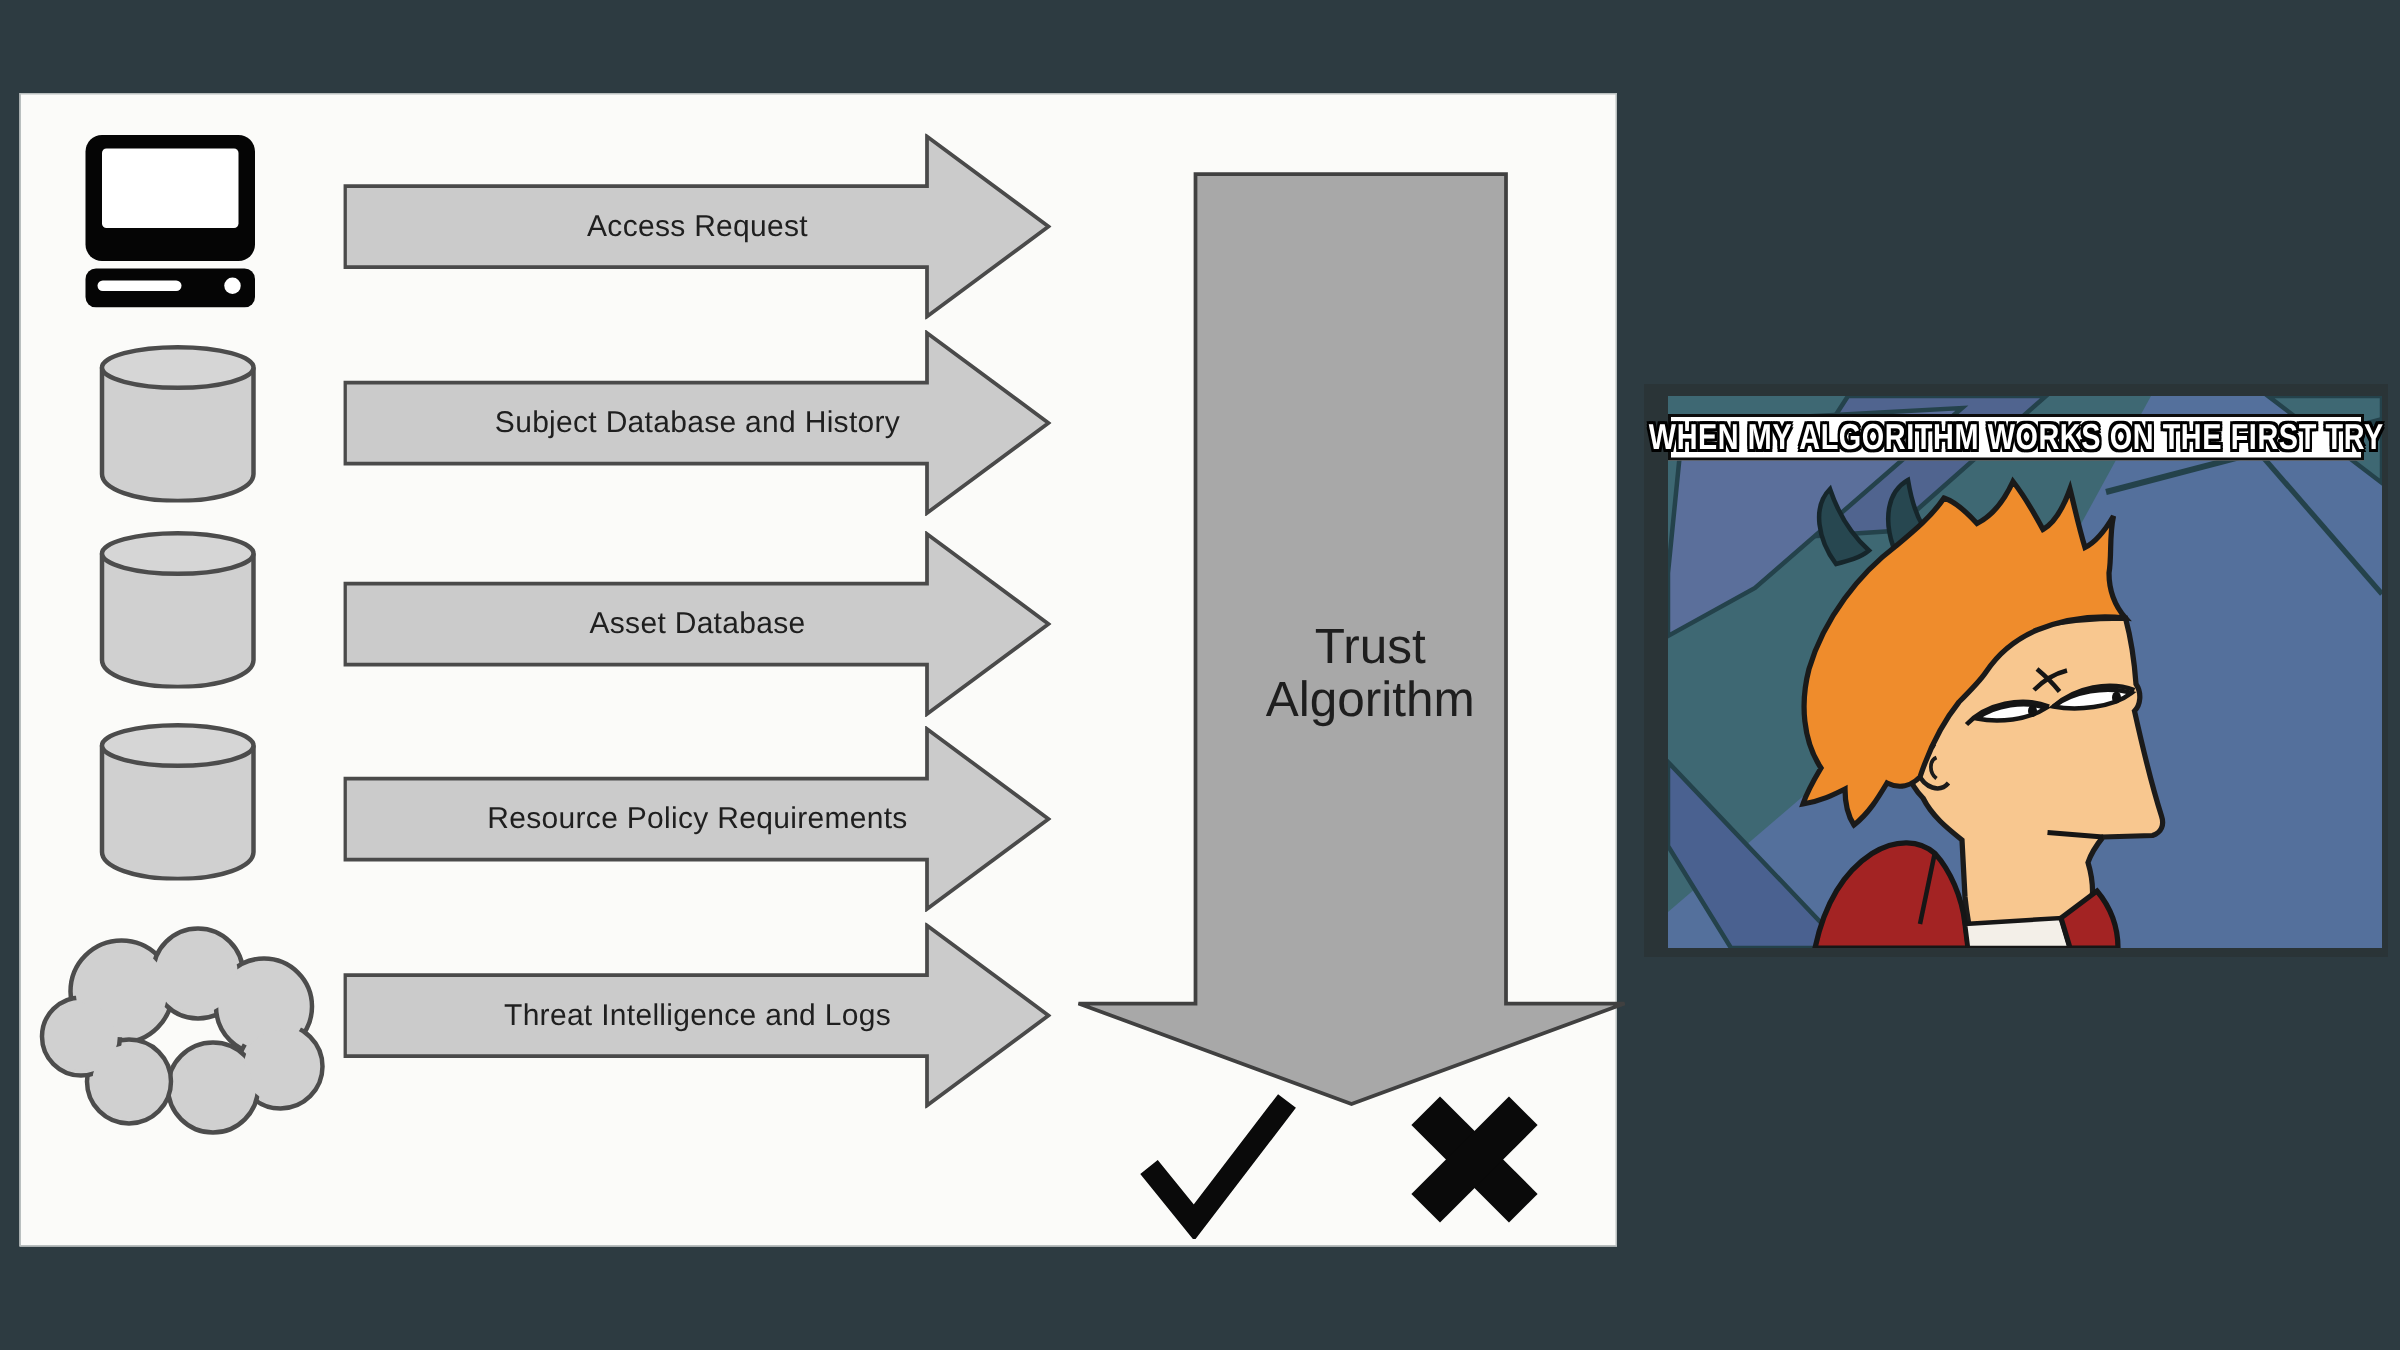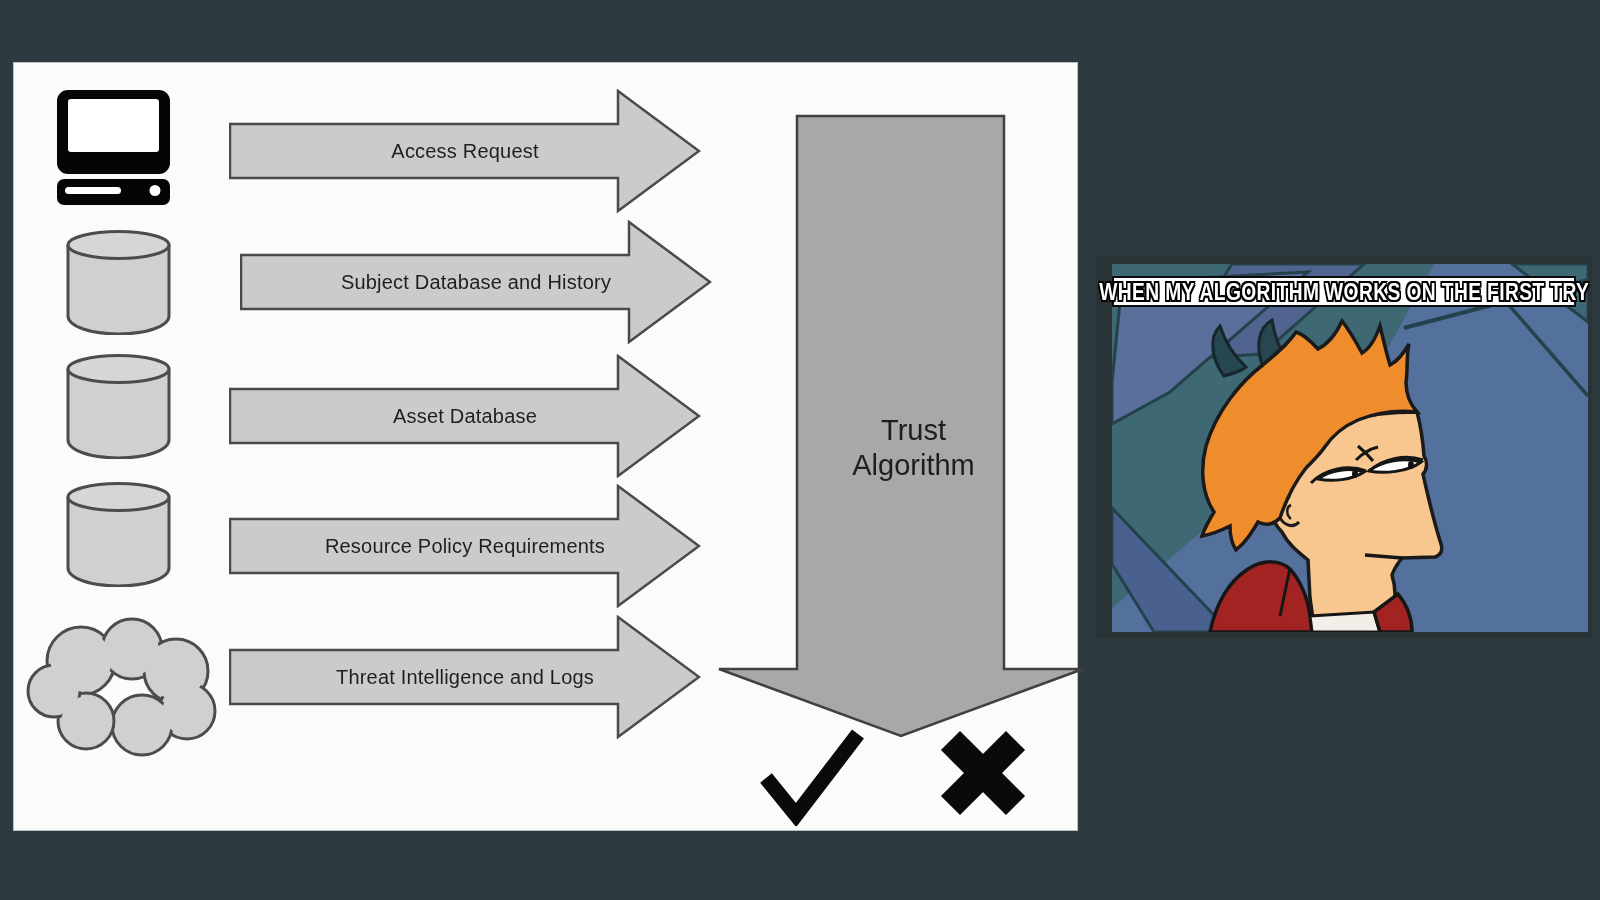--- a/index.html
+++ b/index.html
@@ -16,21 +16,21 @@
   }
   .arrow-row{width:472px;height:124px;}
   .arrow-row svg{position:absolute;left:0;top:0;}
   .arrow-label{
     position:absolute;left:0;top:34px;width:472px;height:56px;
     display:flex;align-items:center;justify-content:center;
     font-size:20px;color:#1f1f1f;letter-spacing:.2px;white-space:nowrap;
   }
   #trust-label{
     left:786px;top:350px;width:227px;text-align:center;
-    font-size:29px;line-height:35px;color:#1e1e1e;
+    font-size:33px;line-height:35px;color:#1e1e1e;
   }
   
   #meme{
     left:1096px;top:256px;width:496px;height:382px;
     background:#2a3437;
   }
   #meme-scene{
     position:absolute;left:16px;top:8px;width:476px;height:368px;overflow:hidden;
   }
   #meme-caption{
@@ -95,21 +95,21 @@
     </g>
   </svg>
 
   <div class="abs arrow-row" style="left:215px;top:26px;">
     <svg width="472" height="124" viewBox="0 0 472 124">
       <polygon points="1,35 389,35 389,2 470,62 389,122 389,89 1,89" fill="#cbcbcb" stroke="#4a4a4a" stroke-width="2.5"></polygon>
     </svg>
     <div class="arrow-label">Access Request</div>
   </div>
 
-  <div class="abs arrow-row" style="left:226px;top:157px;">
+  <div class="abs arrow-row" style="left:215px;top:157px;">
     <svg width="472" height="124" viewBox="0 0 472 124">
       <polygon points="1,35 389,35 389,2 470,62 389,122 389,89 1,89" fill="#cbcbcb" stroke="#4a4a4a" stroke-width="2.5"></polygon>
     </svg>
     <div class="arrow-label">Subject Database and History</div>
   </div>
 
   <div class="abs arrow-row" style="left:215px;top:291px;">
     <svg width="472" height="124" viewBox="0 0 472 124">
       <polygon points="1,35 389,35 389,2 470,62 389,122 389,89 1,89" fill="#cbcbcb" stroke="#4a4a4a" stroke-width="2.5"></polygon>
     </svg>

